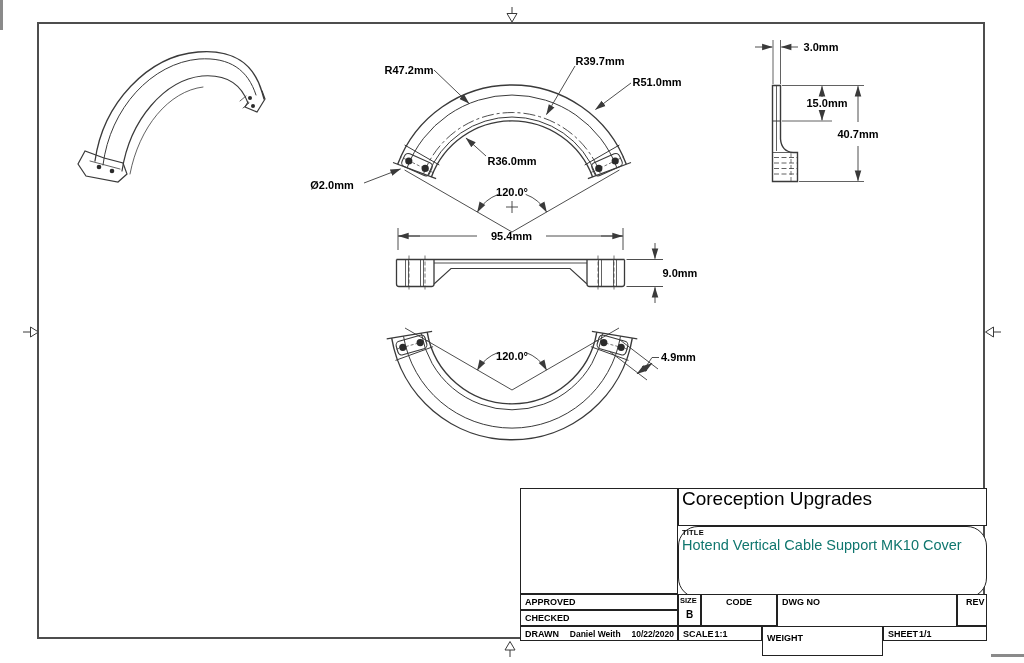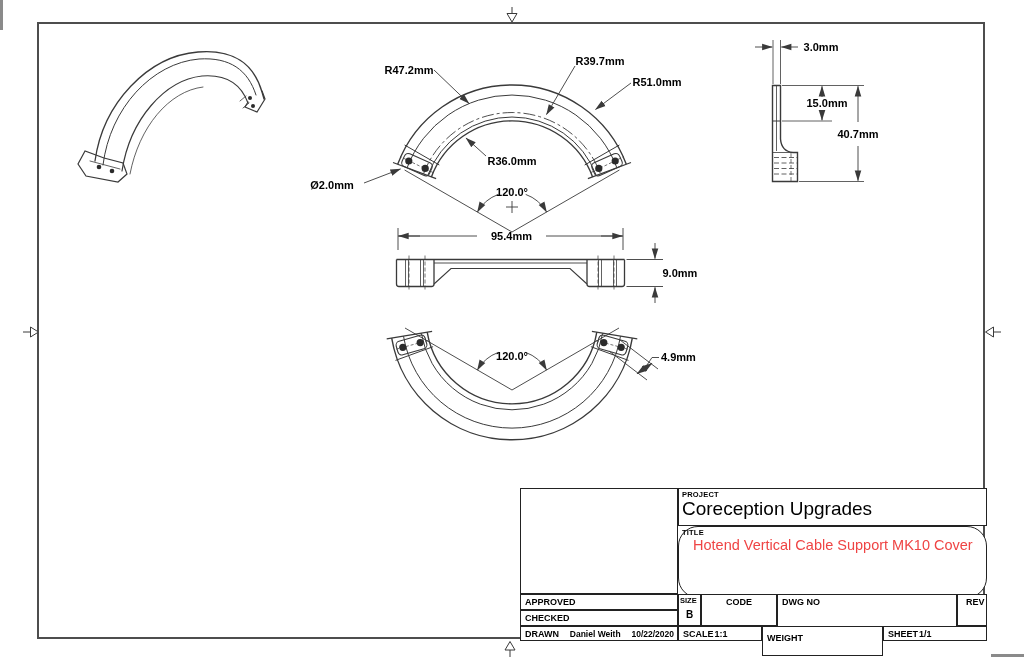--- a/index.html
+++ b/index.html
@@ -5,21 +5,21 @@
   html,body{margin:0;padding:0;background:#fff;}
   #sheet{position:relative;width:1024px;height:663px;background:#fff;overflow:hidden;
          font-family:"Liberation Sans",sans-serif;}
   #frame{position:absolute;left:37px;top:22px;width:948px;height:617px;
          border:2px solid #4d4d4d;box-sizing:border-box;}
   svg{position:absolute;left:0;top:0;}
   .cell{position:absolute;border:1px solid #222;box-sizing:border-box;background:#fff;}
   .lbl{font-size:7.5px;font-weight:700;color:#000;padding:1px 0 0 3px;letter-spacing:.2px;}
   .lbl9{font-size:9px;font-weight:700;color:#000;padding:2px 0 0 4px;}
   .bigval{font-size:19px;color:#000;padding:0 0 0 3px;line-height:1.05;white-space:nowrap;}
-  .midval{font-size:14.5px;color:#ef4444;padding:1px 0 0 14px;line-height:1.1;white-space:nowrap;}
+  .midval{font-size:14.5px;color:#0f766e;padding:1px 0 0 3px;line-height:1.1;white-space:nowrap;}
   .pair{display:flex;gap:1px;align-items:flex-start;}
   .artifact{position:absolute;background:#8a8a8a;}
   .dimtext{font:700 11px "Liberation Sans",sans-serif;fill:#000;}
 </style>
 </head>
 <body>
 
 <div id="sheet">
 
   <div id="frame"></div>
@@ -213,21 +213,20 @@
     <div class="cell" style="left:520px;top:610px;width:158px;height:16px;">
       <div class="lbl9">CHECKED</div>
     </div>
     <div class="cell" style="left:520px;top:626px;width:158px;height:15px;display:flex;justify-content:space-between;">
       <span class="lbl9">DRAWN</span>
       <span class="lbl9" style="padding-left:0;font-size:8.5px;">Daniel Weith</span>
       <span class="lbl9" style="padding-left:0;padding-right:3px;font-size:8.5px;">10/22/2020</span>
     </div>
 
     <div class="cell" style="left:678px;top:488px;width:309px;height:38px;">
-      <div class="lbl">PROJECT</div>
       <div class="bigval">Coreception Upgrades</div>
     </div>
     <div class="cell" style="left:678px;top:526px;width:309px;height:72px;border-radius:20px;">
       <div class="lbl">TITLE</div>
       <div class="midval">Hotend Vertical Cable Support MK10 Cover</div>
     </div>
 
     <div class="cell" style="left:678px;top:594px;width:23px;height:32px;">
       <div class="lbl" style="padding-left:1px;letter-spacing:0;">SIZE</div>
       <div style="font-size:10px;font-weight:700;text-align:center;padding-top:4px;">B</div>

